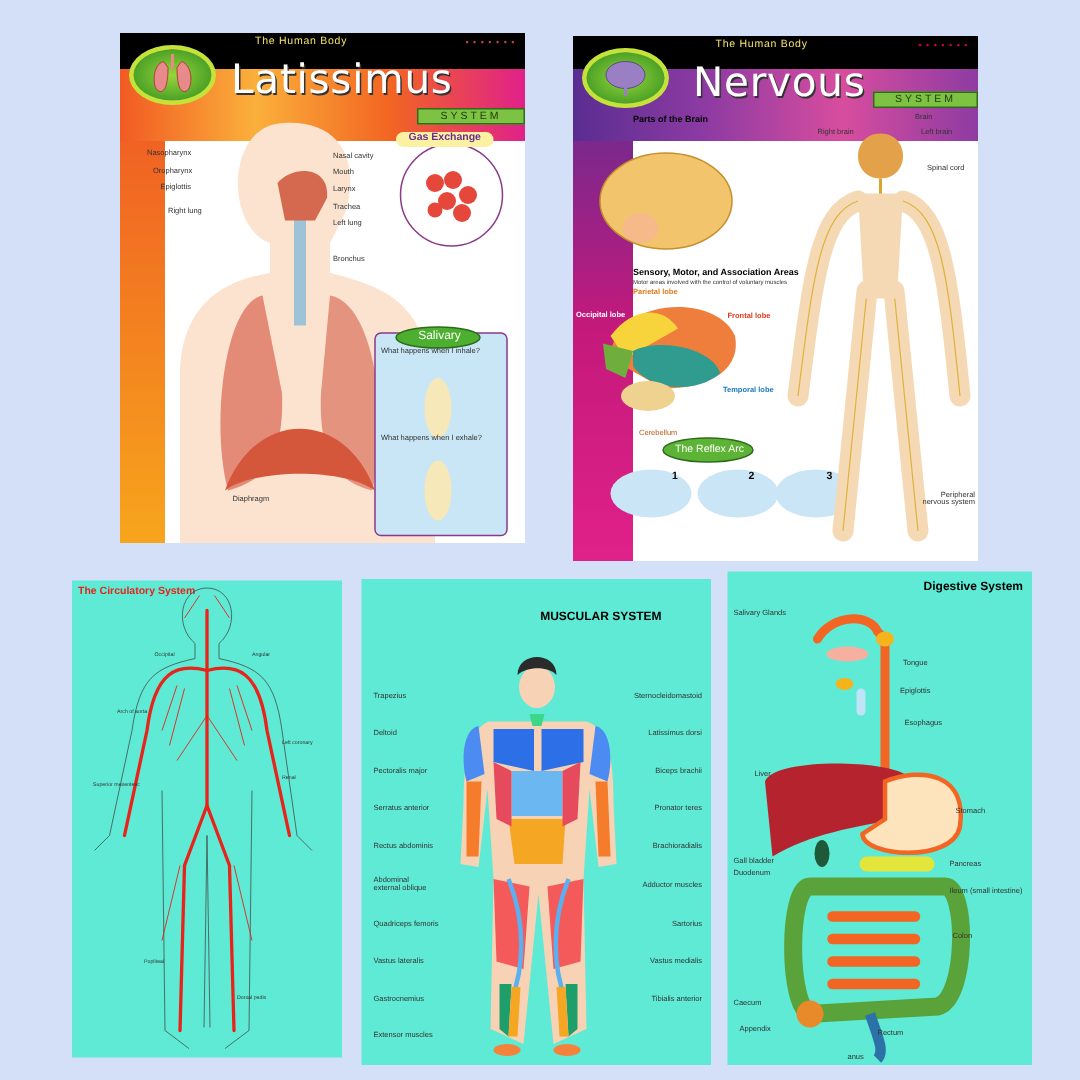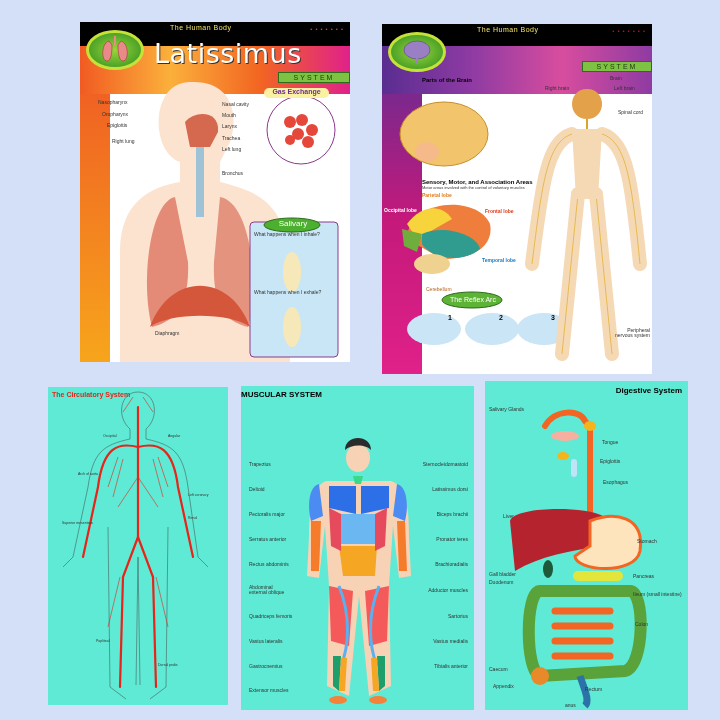--- a/index.html
+++ b/index.html
@@ -82,20 +82,21 @@
   <div style="position:absolute;left:0;top:22px;width:270px;height:48px;background:linear-gradient(90deg,#5a2d91,#8e3ba3,#d84d9e,#8e3ba3)"></div>
   <div style="position:absolute;left:0;top:0;width:270px;height:22px;background:#000"></div>
   <div class="logo">
     <svg width="52" height="34" viewBox="0 0 52 34">
         <ellipse cx="26" cy="15" rx="13" ry="9" fill="#9b7fc4" stroke="#5b3f8b" stroke-width=".6"></ellipse>
         <rect x="25" y="22" width="2" height="7" fill="#9b7fc4"></rect>
       </svg>
   </div>
   <div class="hdr-sub" style="left:95px">The Human Body</div>
   <div class="dots" style="color:#d04">•••••••</div>
+  <div class="big-title" style="left:80px;top:16px">Nervous</div>
   <div class="sys-pill" style="left:200px;top:37px;width:70px;height:11px">SYSTEM</div>
 
   <svg width="270" height="350">
     <ellipse cx="62" cy="110" rx="44" ry="32" fill="#f2c46b" stroke="#c58f2c"></ellipse>
     <ellipse cx="45" cy="128" rx="12" ry="10" fill="#f5b98a"></ellipse>
     <path d="M25 215 C25 175 95 170 108 200 C112 220 95 235 60 235Z" fill="#ef7d3c"></path>
     <path d="M25 200 C40 180 60 180 70 195 L35 215Z" fill="#f7d33c"></path>
     <path d="M40 210 C60 200 95 210 98 225 C80 240 50 235 40 220Z" fill="#2f9c8f"></path>
     <path d="M20 205 L40 210 L35 228 L22 222Z" fill="#6fae3c"></path>
     <ellipse cx="50" cy="240" rx="18" ry="10" fill="#f0d290"></ellipse>
@@ -148,21 +149,21 @@
   <div class="lbl" style="left:30px;top:86px;font-size:3.5px">Arch of aorta</div>
   <div class="lbl" style="left:14px;top:135px;font-size:3.5px">Superior mesenteric</div>
   <div class="lbl" style="left:48px;top:253px;font-size:3.5px">Popliteal</div>
   <div class="lbl" style="left:120px;top:48px;font-size:3.5px">Angular</div>
   <div class="lbl" style="left:140px;top:107px;font-size:3.5px">Left coronary</div>
   <div class="lbl" style="left:140px;top:130px;font-size:3.5px">Renal</div>
   <div class="lbl" style="left:110px;top:277px;font-size:3.5px">Dorsal pedis</div>
 </div>
 
 <div class="panel" id="musc">
-  <div class="pheading" style="left:0;width:200px;text-align:left;top:4px;font-size:8px;color:#000">MUSCULAR SYSTEM</div>
+  <div class="pheading" style="left:0;width:200px;text-align:right;top:20px;font-size:8px;color:#000">MUSCULAR SYSTEM</div>
   <svg width="233" height="324">
     <ellipse cx="117" cy="72" rx="12" ry="14" fill="#f7d2b5"></ellipse>
     <path d="M104 64 C104 48 130 48 130 64 C125 58 110 58 104 64Z" fill="#2b2b2b"></path>
     <path d="M85 95 L150 95 C165 100 168 120 168 150 L170 190 L158 192 L152 140 L148 200 L150 300 L128 310 L118 210 L108 310 L86 300 L88 200 L84 140 L78 192 L66 190 L68 150 C68 120 72 100 85 95Z" fill="#f7d2b5"></path>
     <path d="M78 98 C68 100 66 120 70 135 L82 130 Z M156 98 C166 100 168 120 164 135 L152 130Z" fill="#4c8cf2"></path>
     <path d="M88 100 L115 100 L115 128 L88 122Z M120 100 L148 100 L148 122 L120 128Z" fill="#2d6fe6"></path>
     <rect x="100" y="128" width="34" height="30" fill="#6ab7f2"></rect>
     <path d="M98 160 L136 160 L134 190 L102 190Z" fill="#f5a623"></path>
     <path d="M88 122 L100 128 L100 165 L90 160Z M146 122 L134 128 L134 165 L144 160Z" fill="#e54a5d"></path>
     <path d="M70 135 L80 135 L78 185 L70 185Z M156 135 L164 135 L166 185 L158 185Z" fill="#f57c2b"></path>

